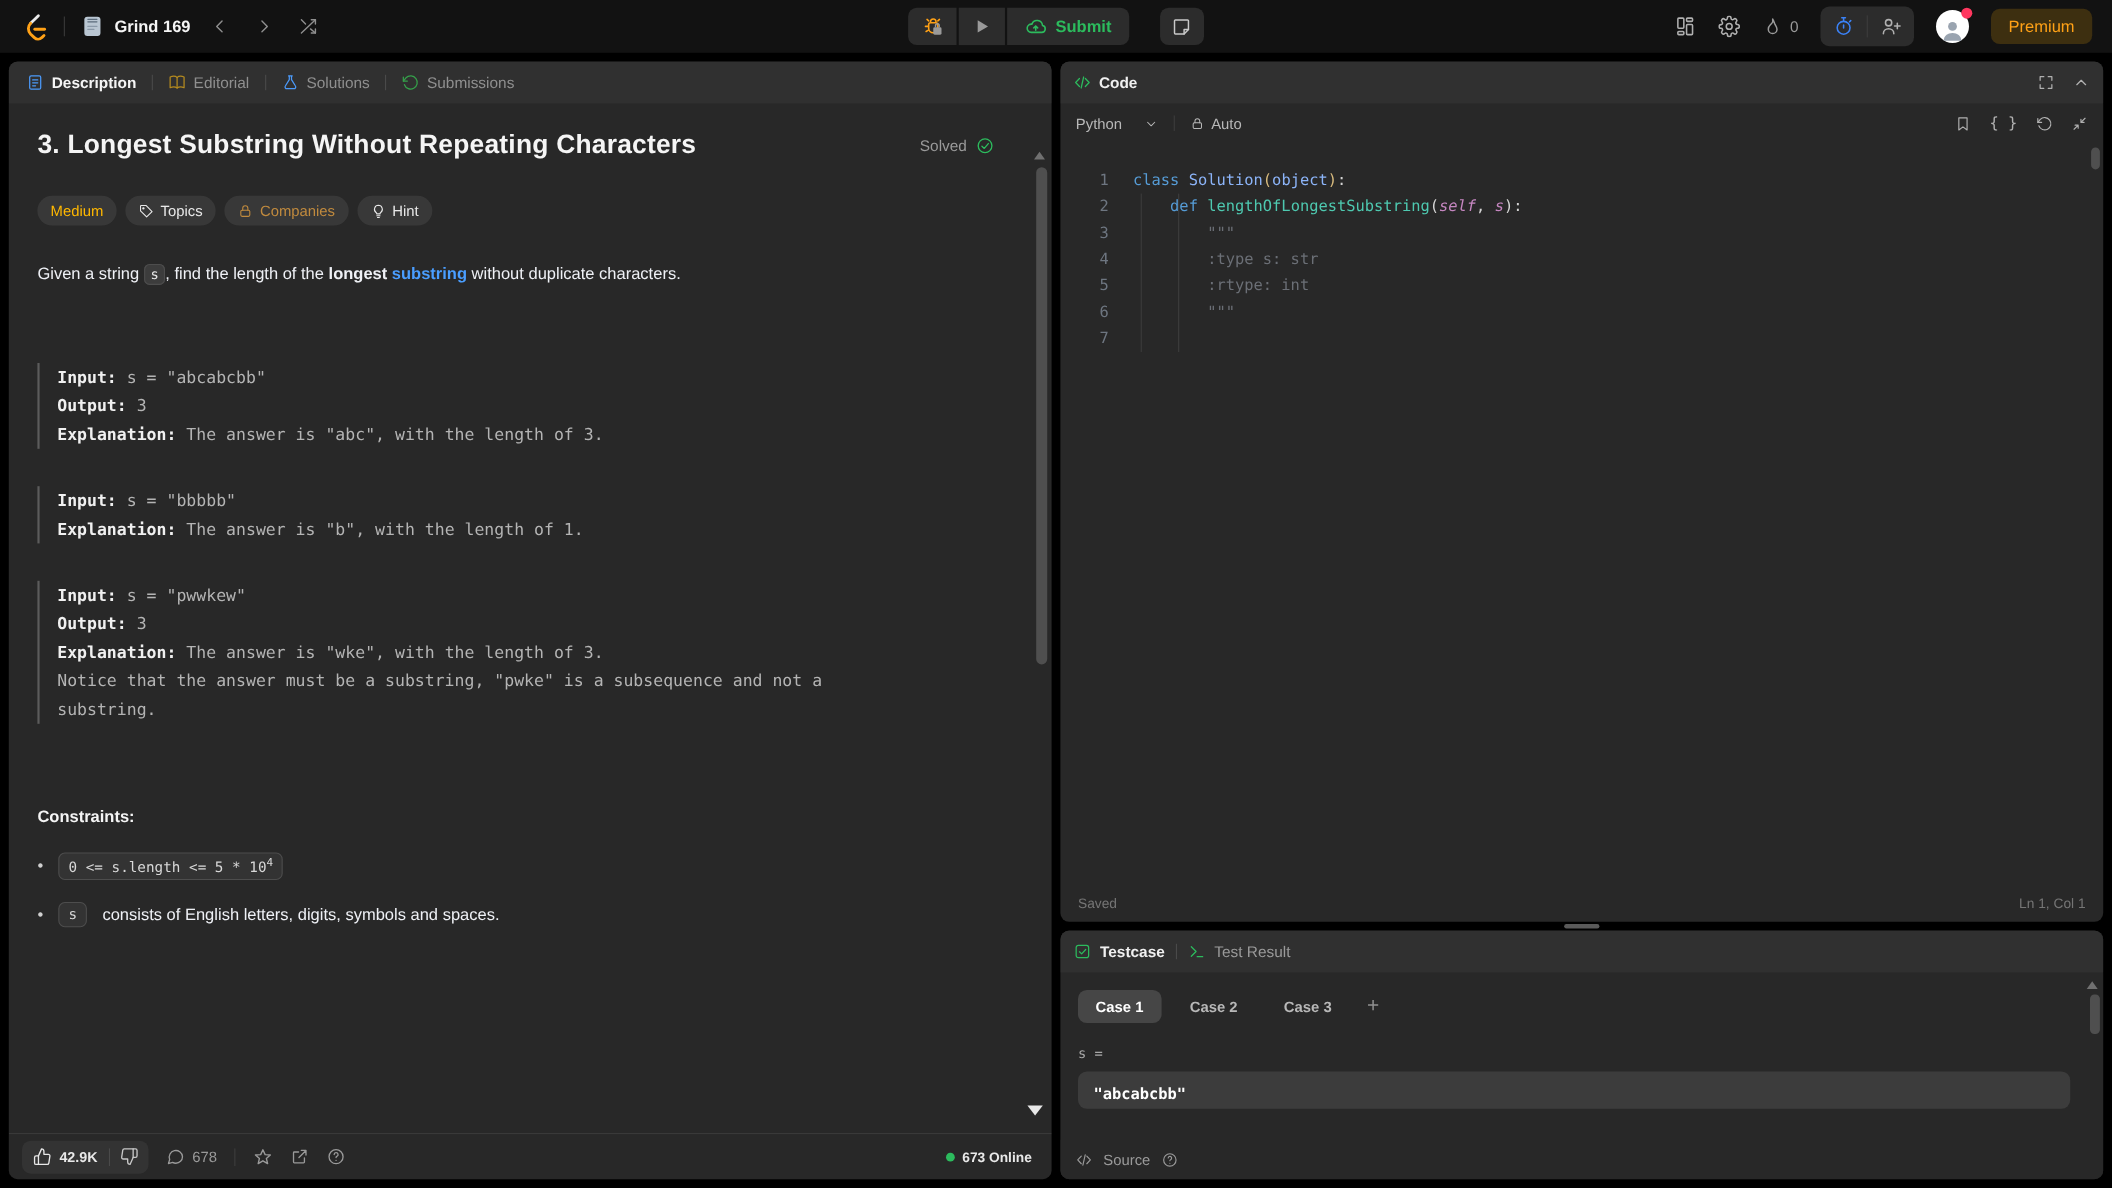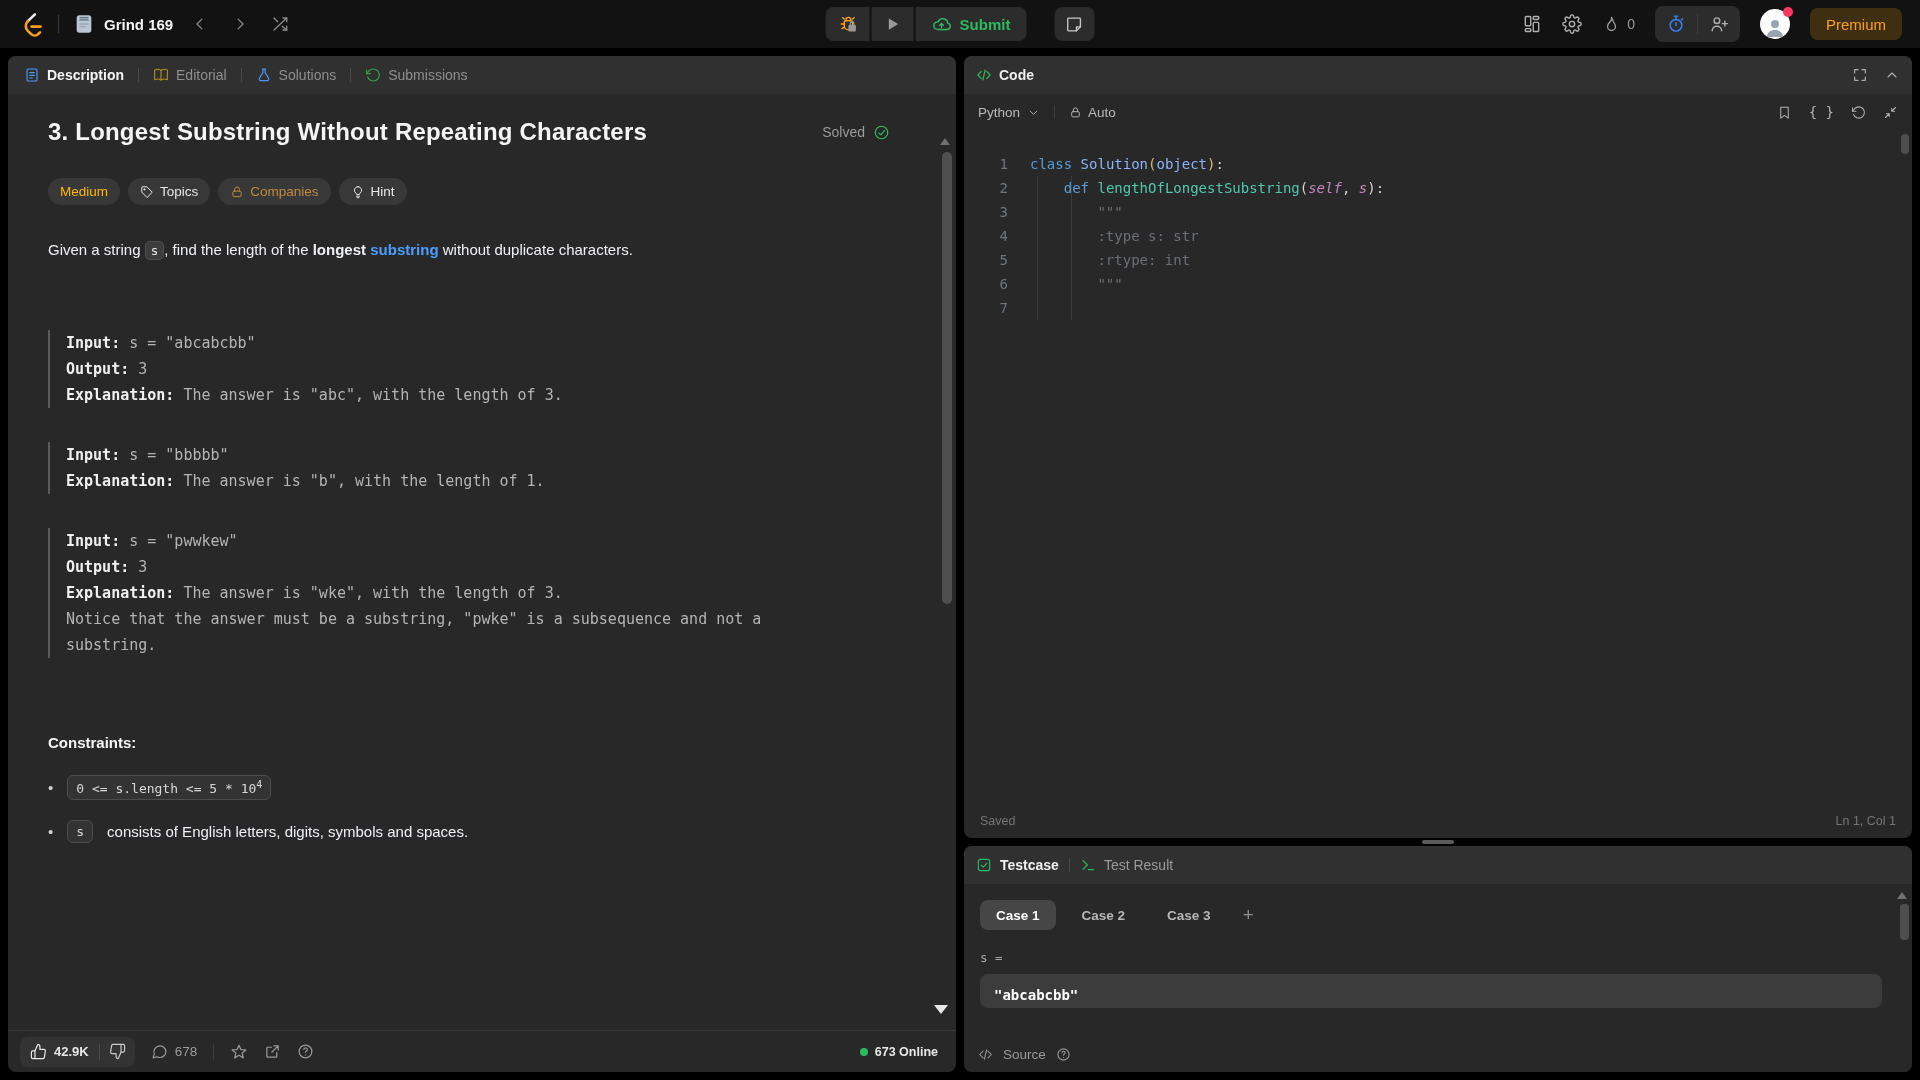--- a/index.html
+++ b/index.html
@@ -41,21 +41,21 @@
   .h-divider { height:8px; display:flex; align-items:center; justify-content:center; cursor:row-resize; }
   .h-divider .handle { width:32px; height:4px; border-radius:2px; background:#5a5a5a; }
   .test-panel { flex:1; }
 
   .panel-header { height:38px; background:#303030; display:flex; align-items:center; padding:0 12px; flex-shrink:0; }
   .ph-div { width:1px; height:14px; background:#4a4a4a; margin:0 10px; }
 
   
   .ltab { display:flex; align-items:center; gap:7px; font-size:14px; color:#8f8f8f; font-weight:500; padding:0 4px; }
   .ltab.active { color:#f5f5f5; font-weight:700; }
-  .problem-content { flex:1; padding:0 40px; position:relative; overflow:hidden; }
+  .problem-content { flex:1; padding:0 26px; position:relative; overflow:hidden; }
   .title-row { margin-top:24px; display:flex; align-items:center; justify-content:space-between; }
   .p-title { font-size:24px; font-weight:600; color:#f5f5f5; letter-spacing:.2px; }
   .solved { display:flex; align-items:center; gap:8px; color:#9a9a9a; font-size:14px; margin-right:26px; }
   .solved svg { color:#2cbb5d; }
   .tag-row { margin-top:32px; display:flex; gap:8px; }
   .tagpill { background:rgba(255,255,255,.08); border-radius:14px; height:27px; display:flex; align-items:center; gap:6px; padding:0 12px; font-size:13.5px; color:#e8e8e8; }
   .tag-medium { color:#ffb800; }
   .tag-companies { color:#c08a3e; }
   .tag-companies svg { color:#c08a3e; }
   .desc { margin-top:36px; font-size:15px; color:#eff1f6; }
@@ -88,21 +88,21 @@
   .foot-btn { display:flex; align-items:center; gap:7px; color:#9a9a9a; font-size:13.5px; }
   .foot-sep { width:1px; height:16px; background:#3d3d3d; }
   .online { margin-left:auto; display:flex; align-items:center; gap:7px; font-size:12.5px; color:#e8e8e8; font-weight:600; padding-right:6px; }
   .online .gdot { width:8px; height:8px; border-radius:50%; background:#2cbb5d; }
 
   
   .cp-title { display:flex; align-items:center; gap:7px; font-size:14px; font-weight:700; color:#f0f0f0; }
   .cp-title svg { color:#2cbb5d; }
   .ph-right { margin-left:auto; display:flex; align-items:center; gap:16px; color:#9a9a9a; }
   .langrow { height:36px; display:flex; align-items:center; padding:0 14px; gap:14px; flex-shrink:0; }
-  .lang-btn { display:flex; align-items:center; gap:7px; color:#b8b8b8; font-size:13.5px; }
+  .lang-btn { display:flex; align-items:center; gap:20px; color:#b8b8b8; font-size:13.5px; }
   .auto-btn { display:flex; align-items:center; gap:6px; color:#b8b8b8; font-size:13.5px; }
   .lr-div { width:1px; height:14px; background:#3e3e3e; }
   .lr-right { margin-left:auto; display:flex; align-items:center; gap:17px; color:#9a9a9a; }
   .braces-txt { font-family:"DejaVu Sans Mono", monospace; font-size:14px; }
   .codearea { flex:1; position:relative; padding-top:22px; font-family:"DejaVu Sans Mono", monospace; font-size:14px; }
   .cl { display:flex; height:24px; line-height:24px; }
   .ln { width:44px; text-align:right; color:#6e7681; flex-shrink:0; }
   .lc { margin-left:22px; white-space:pre; color:#d4d4d4; }
   .tk-kw { color:#569cd6; }
   .tk-ty { color:#8cb4f8; }

